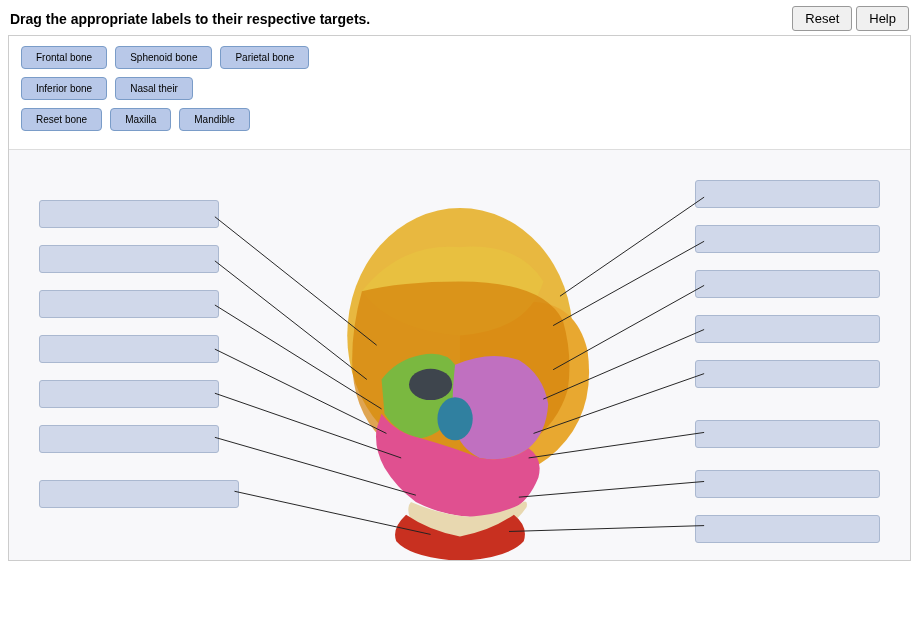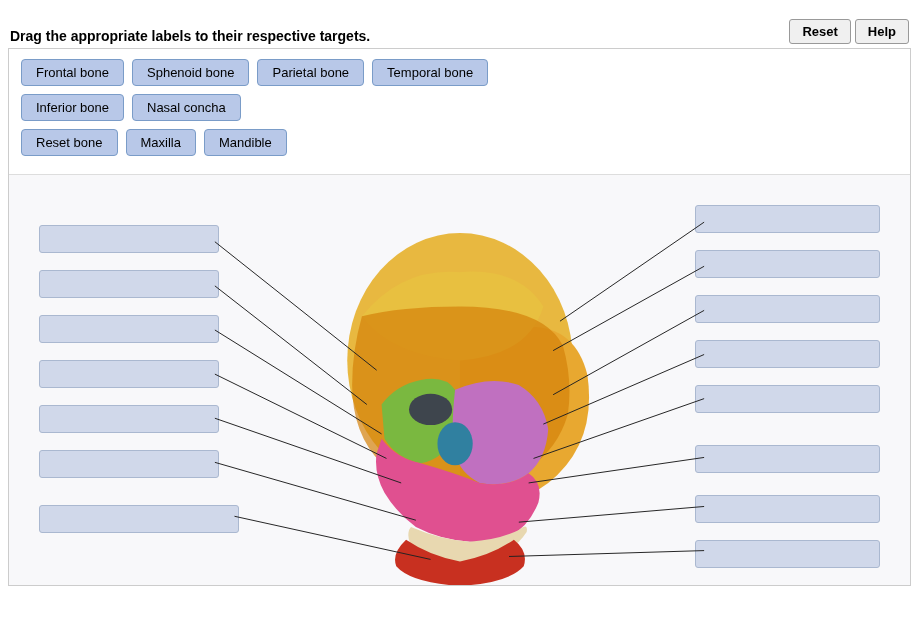--- a/index.html
+++ b/index.html
@@ -7,22 +7,22 @@
       font-family: Arial, sans-serif;
       background: #fff;
       width: 919px;
       min-height: 637px;
       overflow: hidden;
     }
 
     .top-bar {
       display: flex;
       justify-content: space-between;
-      align-items: flex-end;
-      padding: 19px 10px 4px 10px;
+      align-items: center;
+      padding: 6px 10px 4px 10px;
       background: #fff;
     }
 
     .instruction {
       font-size: 14px;
       font-weight: bold;
       color: #000;
     }
 
     .btn-group {
@@ -30,21 +30,20 @@
       gap: 4px;
     }
 
     .top-btn {
       padding: 4px 12px;
       border: 1px solid #999;
       background: #f0f0f0;
       border-radius: 3px;
       font-size: 13px;
       cursor: pointer;
-      font-weight: bold;
     }
 
     .main-area {
       border: 1px solid #ccc;
       margin: 0 8px 8px 8px;
       background: #fff;
     }
 
     .labels-area {
       padding: 10px 12px;
@@ -57,21 +56,21 @@
       gap: 8px;
       margin-bottom: 8px;
       flex-wrap: wrap;
     }
 
     .label-chip {
       background: #b8c8e8;
       border: 1px solid #7a9cc8;
       border-radius: 4px;
       padding: 5px 14px;
-      font-size: 13px;
+      font-size: 10px;
       cursor: grab;
       white-space: nowrap;
       color: #000;
     }
 
     .diagram-area {
       position: relative;
       width: 100%;
       height: 410px;
       background: #f8f8fa;
@@ -126,25 +125,24 @@
     <button class="top-btn">Help</button>
   </div>
 </div>
 
 <div class="main-area">
   <div class="labels-area">
     <div class="label-row">
       <span class="label-chip">Frontal bone</span>
       <span class="label-chip">Sphenoid bone</span>
       <span class="label-chip">Parietal bone</span>
-      <span class="label-chip">Temporal bone</span>
     </div>
     <div class="label-row">
       <span class="label-chip">Inferior bone</span>
-      <span class="label-chip">Nasal concha</span>
+      <span class="label-chip">Nasal their</span>
     </div>
     <div class="label-row">
       <span class="label-chip">Reset bone</span>
       <span class="label-chip">Maxilla</span>
       <span class="label-chip">Mandible</span>
     </div>
   </div>
 
   <div class="diagram-area">
 

